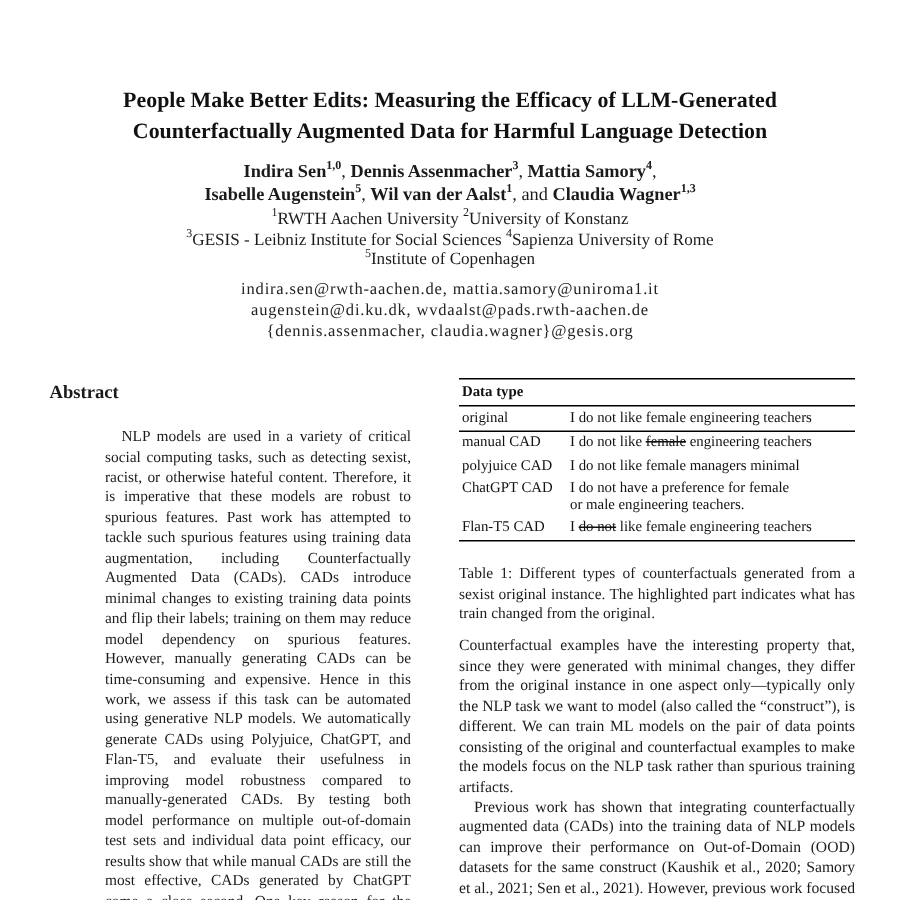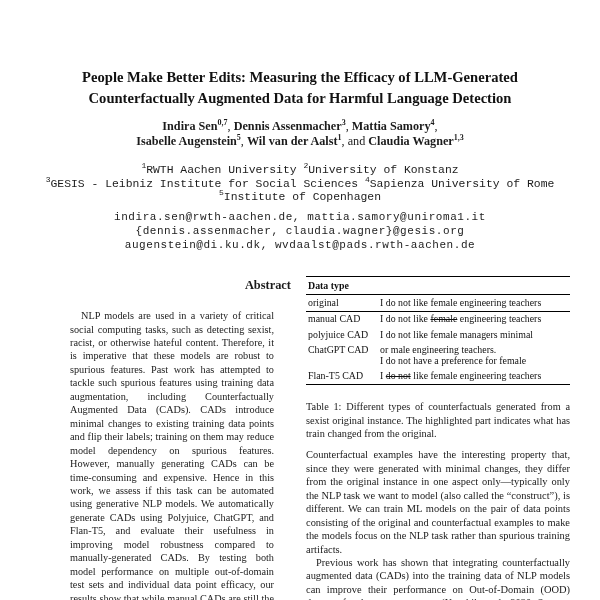--- a/index.html
+++ b/index.html
@@ -3,33 +3,33 @@
 <meta charset="utf-8">
 <style>
   html,body{margin:0;padding:0;background:#ffffff;}
   .page{
     position:relative;width:600px;height:600px;overflow:hidden;
     background:#ffffff;color:#1b1b1b;
     font-family:"Liberation Serif","DejaVu Serif",serif;
     -webkit-font-smoothing:antialiased;
   }
   .header{padding-top:57px;text-align:center;}
-  .title{font-size:14.6px;font-weight:bold;line-height:21px;width:520px;margin:10px auto;color:#111;}
+  .title{font-size:14.6px;font-weight:bold;line-height:21px;width:520px;margin:0 auto;color:#111;}
   .authors{margin-top:8px;font-size:12.2px;line-height:15px;font-weight:bold;}
   .authors .sep{font-weight:normal;}
   sup.s{font-size:8px;vertical-align:super;line-height:0;}
-  .affils{margin-top:15px;font-size:11.4px;line-height:13.5px;font-family:Liberation Mono, monospace;}
+  .affils{margin-top:3px;font-size:11.4px;line-height:13.5px;}
   .emails{
-    margin-top:5px;font-family:Liberation Mono, monospace;
+    margin-top:5px;font-family:Liberation Serif, serif;
     font-size:11px;letter-spacing:0.55px;line-height:14.2px;color:#222;
   }
   .cols{display:flex;margin:24px 33px 0 33px;gap:15px;}
   .col-left{width:258px;flex:none;}
   .col-right{width:264px;flex:none;}
-  .abs-head{text-align:right;font-size:12.4px;font-weight:bold;margin:2px 0 10px 0;}
+  .abs-head{text-align:left;font-size:12.4px;font-weight:bold;margin:2px 0 10px 0;}
   .abs-body{margin-left:21px;margin-right:1px;font-size:10.25px;line-height:13.45px;text-align:justify;}
   .abs-body p{margin:16px;text-indent:11px;}
   .abs-body p.warn{margin-top:1px;}
   sup.fn{font-size:7px;vertical-align:super;line-height:0;}
   .b{font-weight:bold;}
   
   .ptable{font-size:9.9px;line-height:10.5px;color:#111;}
   .rule-heavy{border-top:1.5px solid #000;}
   .rule-light{border-top:0.8px solid #000;}
   .trow{display:flex;padding:2.5px 0 2.5px 2px;}
@@ -48,34 +48,34 @@
 
 <div class="page">
 
   <div class="header">
     <div class="title">
       <div>People Make Better Edits: Measuring the Efficacy of LLM-Generated</div>
       <div>Counterfactually Augmented Data for Harmful Language Detection</div>
     </div>
 
     <div class="authors">
-      <div><span>Indira Sen</span><sup class="s">0,7</sup><span class="sep">, </span><span>Dennis Assenmacher</span><sup class="s">3</sup><span class="sep">, </span><span>Mattia Samory</span><sup class="s">4</sup><span class="sep">,</span></div>
+      <div><span>Indira Sen</span><sup class="s">1,0</sup><span class="sep">, </span><span>Dennis Assenmacher</span><sup class="s">3</sup><span class="sep">, </span><span>Mattia Samory</span><sup class="s">4</sup><span class="sep">,</span></div>
       <div><span>Isabelle Augenstein</span><sup class="s">5</sup><span class="sep">, </span><span>Wil van der Aalst</span><sup class="s">1</sup><span class="sep">, and </span><span>Claudia Wagner</span><sup class="s">1,3</sup></div>
     </div>
 
     <div class="affils">
       <div><sup class="s">1</sup><span>RWTH Aachen University </span><sup class="s">2</sup><span>University of Konstanz</span></div>
       <div><sup class="s">3</sup><span>GESIS - Leibniz Institute for Social Sciences </span><sup class="s">4</sup><span>Sapienza University of Rome</span></div>
       <div><sup class="s">5</sup><span>Institute of Copenhagen</span></div>
     </div>
 
     <div class="emails">
       <div>indira.sen@rwth-aachen.de, mattia.samory@uniroma1.it</div>
+      <div>augenstein@di.ku.dk, wvdaalst@pads.rwth-aachen.de</div>
       <div>{dennis.assenmacher, claudia.wagner}@gesis.org</div>
-      <div>augenstein@di.ku.dk, wvdaalst@pads.rwth-aachen.de</div>
     </div>
   </div>
 
   <div class="cols">
 
     <div class="col-left">
       <div class="abs-head">Abstract</div>
       <div class="abs-body">
         <p><span>NLP models are used in a variety of critical social computing tasks, such as detecting sexist, racist, or otherwise hateful content. Therefore, it is imperative that these models are robust to spurious features. Past work has attempted to tackle such spurious features using training data augmentation, including Counterfactually Augmented Data (CADs). CADs introduce minimal changes to existing training data points and flip their labels; training on them may reduce model dependency on spurious features. However, manually generating CADs can be time-consuming and expensive. Hence in this work, we assess if this task can be automated using generative NLP models. We automatically generate CADs using Polyjuice, ChatGPT, and Flan-T5, and evaluate their usefulness in improving model robustness compared to manually-generated CADs. By testing both model performance on multiple out-of-domain test sets and individual data point efficacy, our results show that while manual CADs are still the most effective, CADs generated by ChatGPT come a close second. One key reason for the lower performance of automated methods is that the changes they introduce are often insufficient to flip the original label.</span><sup class="fn">1</sup></p>
         <p class="warn"><span class="b">Warning:</span><span> This paper has instances of hateful</span></p>
@@ -99,22 +99,22 @@
           <div class="c1">manual CAD</div>
           <div class="c2"><span>I do not like </span><span class="strike">female</span><span> engineering teachers</span></div>
         </div>
         <div class="trow">
           <div class="c1">polyjuice CAD</div>
           <div class="c2">I do not like female managers minimal</div>
         </div>
         <div class="trow">
           <div class="c1">ChatGPT CAD</div>
           <div class="c2">
+            <div>I do not have a preference for female</div>
             <div>or male engineering teachers.</div>
-            <div>I do not have a preference for female</div>
           </div>
         </div>
         <div class="trow">
           <div class="c1">Flan-T5 CAD</div>
           <div class="c2"><span>I </span><span class="strike">do not</span><span> like female engineering teachers</span></div>
         </div>
         <div class="rule-heavy"></div>
       </div>
 
       <div class="caption">Table 1: Different types of counterfactuals generated from a sexist original instance. The highlighted part indicates what has train changed from the original.</div>

